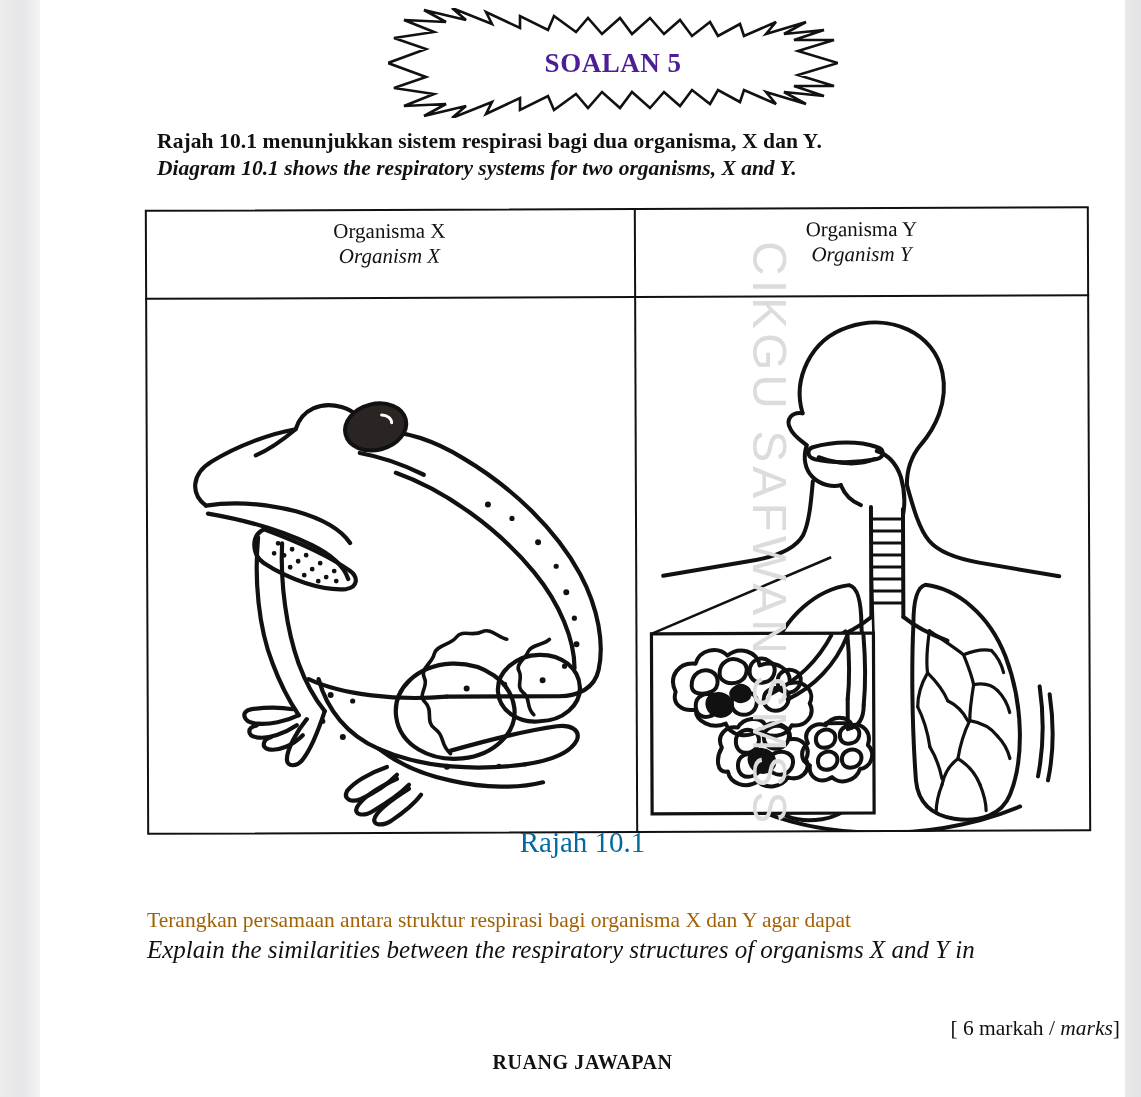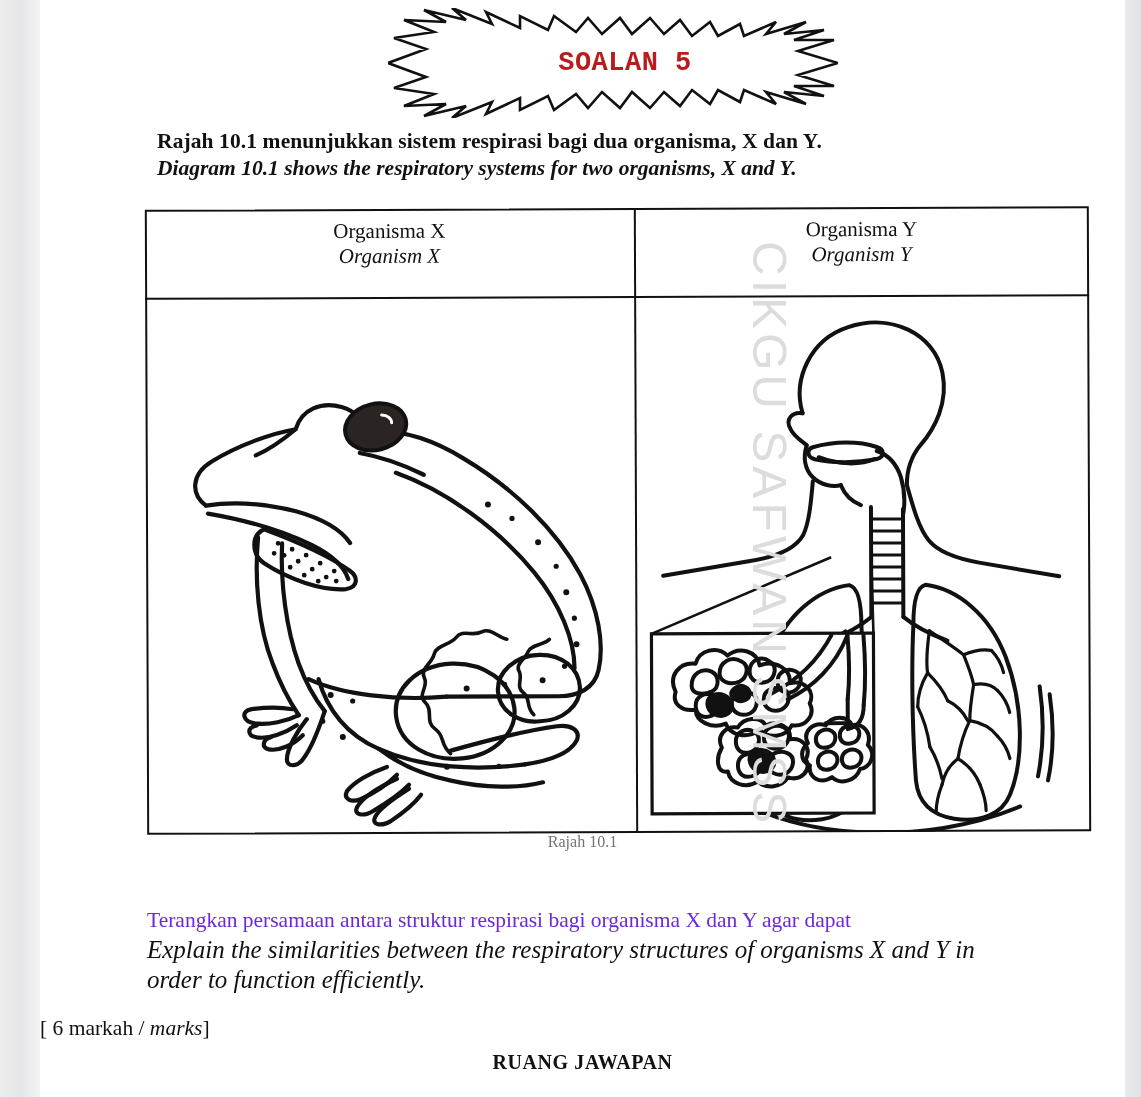--- a/index.html
+++ b/index.html
@@ -42,30 +42,30 @@
   .burst-wrap {
     position: absolute;
     left: 348px;
     top: 8px;
     width: 450px;
     height: 110px;
   }
   .burst-wrap svg { display:block; width:450px; height:110px; }
   .burst-title {
     position: absolute;
-    left: 12px; top: 0;
+    left: 0; top: 0;
     width: 450px; height: 110px;
     display: flex;
     align-items: center;
     justify-content: center;
-    font-family: Liberation Mono, monospace;
+    font-family: Liberation Serif, serif;
     font-weight: bold;
     font-size: 27px;
     letter-spacing: 0.5px;
-    color: #b91c1c;
+    color: #4c1d95;
   }
 
   
   .intro {
     position: absolute;
     left: 117px;
     top: 128px;
     width: 940px;
   }
   .intro .line1 {
@@ -143,55 +143,56 @@
   .panel svg { display:block; }
 
   
   .caption {
     position: absolute;
     left: 0; right: 0;
     top: 828px;
     text-align: center;
   }
   .caption .ms {
-    font-size: 16px;
-    color: #737373;
+    font-size: 29px;
+    color: #0369a1;
     line-height: 28px;
   }
   .caption .en {
     font-size: 21.5px;
     font-style: italic;
     color: #111;
     line-height: 28px;
   }
 
   
   .qbody {
     position: absolute;
     left: 107px;
     top: 905px;
     width: 945px;
   }
   .qbody .ms {
     font-size: 21.5px;
-    color: #6d28d9;
+    color: #a16207;
     line-height: 30px;
     text-align: justify;
   }
   .qbody .en {
     font-size: 25px;
     font-style: italic;
     font-weight: 500;
     color: #111;
     line-height: 30px;
   }
   .marks {
     position: absolute;
     left: 0; right: 5px;
     top: 1016px;
+    text-align: right;
     font-size: 21.5px;
     color: #111;
   }
   .marks i { font-style: italic; }
   .answer-head {
     position: absolute;
     left: 0; right: 0;
     top: 1051px;
     text-align: center;
     font-size: 20px;
@@ -514,21 +515,20 @@
     </div>
   </div>
 
   <div class="caption">
     <div class="ms">Rajah 10.1</div>
   </div>
 
   <div class="qbody">
     <div class="ms">Terangkan persamaan antara struktur respirasi bagi organisma X dan Y agar dapat</div>
     <div class="en">Explain the similarities between the respiratory structures of organisms X and Y in</div>
-    <div class="en">order to function efficiently.</div>
   </div>
 
   <div class="marks"><span>[ 6 markah / </span><i>marks</i><span>]</span></div>
 
   <div class="answer-head">RUANG JAWAPAN</div>
 
   <div class="watermark">CIKGU SAFWAN SMSS</div>
 
 </div>
 

